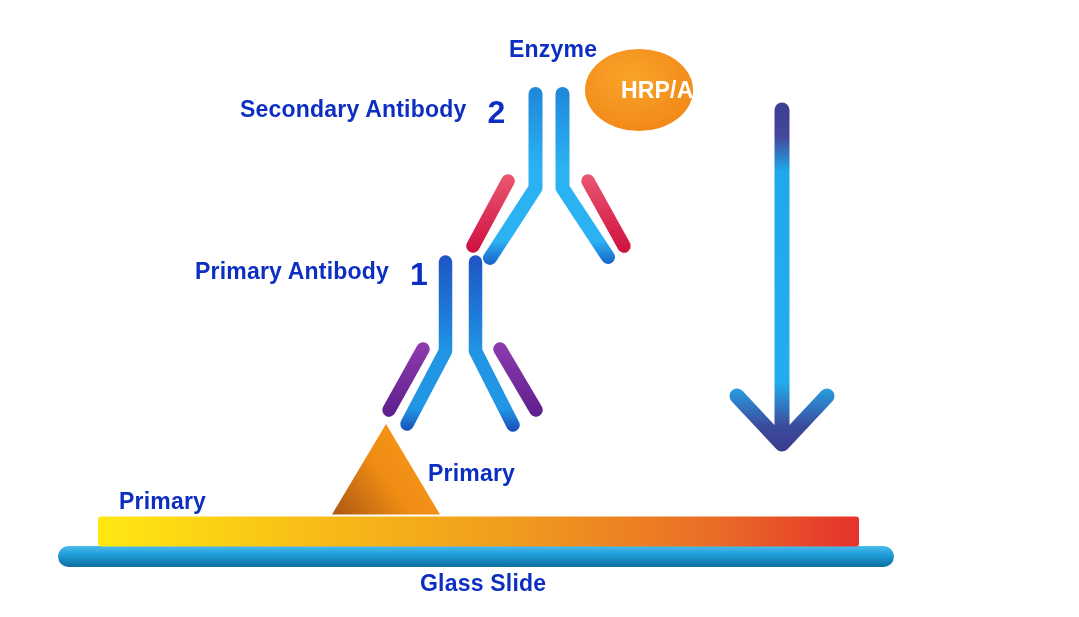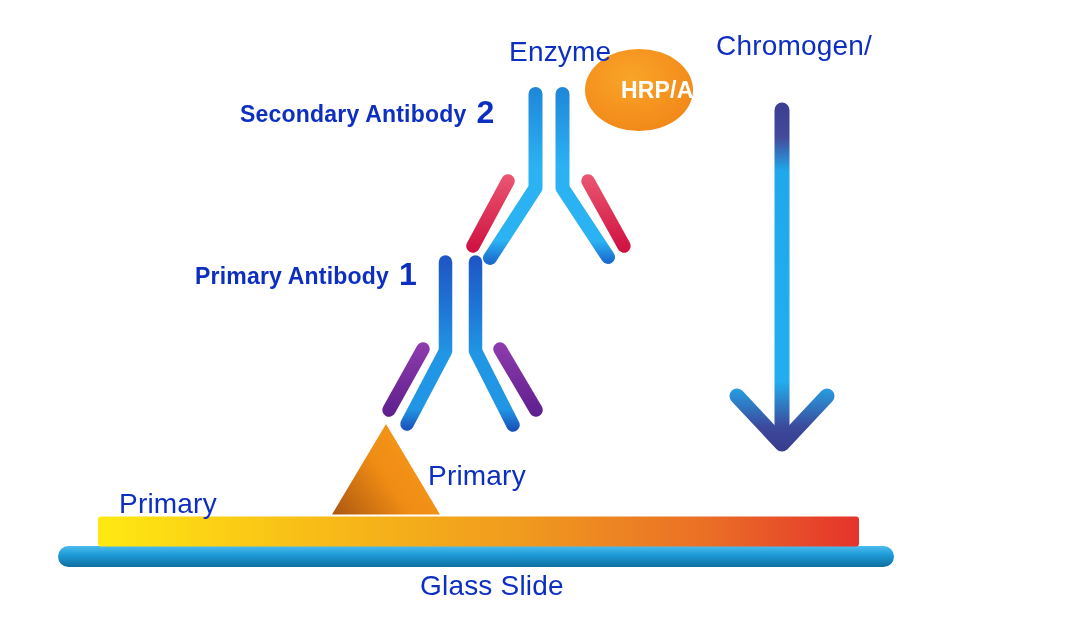--- a/index.html
+++ b/index.html
@@ -7,31 +7,31 @@
     position:relative;
     width:1079px;height:617px;
     background:#fff;
     overflow:hidden;
     font-family:"Liberation Sans","DejaVu Sans",sans-serif;
   }
   .stage svg{position:absolute;left:0;top:0;}
   .lbl{
     position:absolute;
     color:var(--label-blue,#0d2fc1);
-    font-weight:normal;
-    font-size:28px;
+    font-weight:bold;
+    font-size:23px;
     line-height:1.13;
     letter-spacing:0.2px;
     white-space:nowrap;
   }
   .lbl-row{
     position:absolute;
     display:flex;
-    align-items:flex-end;
-    gap:10px;
+    align-items:flex-start;
+    gap:21px;
     color:var(--label-blue,#0d2fc1);
     font-weight:bold;
     font-size:23px;
     letter-spacing:0.2px;
     white-space:nowrap;
   }
   .lbl-row .num{font-size:32px;line-height:1;}
   .enzyme-tag{
     position:absolute;
     left:585px;top:77px;width:108px;
@@ -138,21 +138,20 @@
     <span>Secondary Antibody</span>
     <span class="num">2</span>
   </div>
 
   <div class="lbl-row" style="left:195px;top:258px">
     <span>Primary Antibody</span>
     <span class="num">1</span>
   </div>
 
   <div class="lbl" style="left:716px;top:30px">
-    <div>Chromogen/</div>
   </div>
 
   <div class="lbl" style="left:119px;top:488px">Primary</div>
 
   <div class="lbl" style="left:428px;top:460px">Primary</div>
 
   <div class="lbl" style="left:420px;top:570px">Glass Slide</div>
 
 </div>
 

